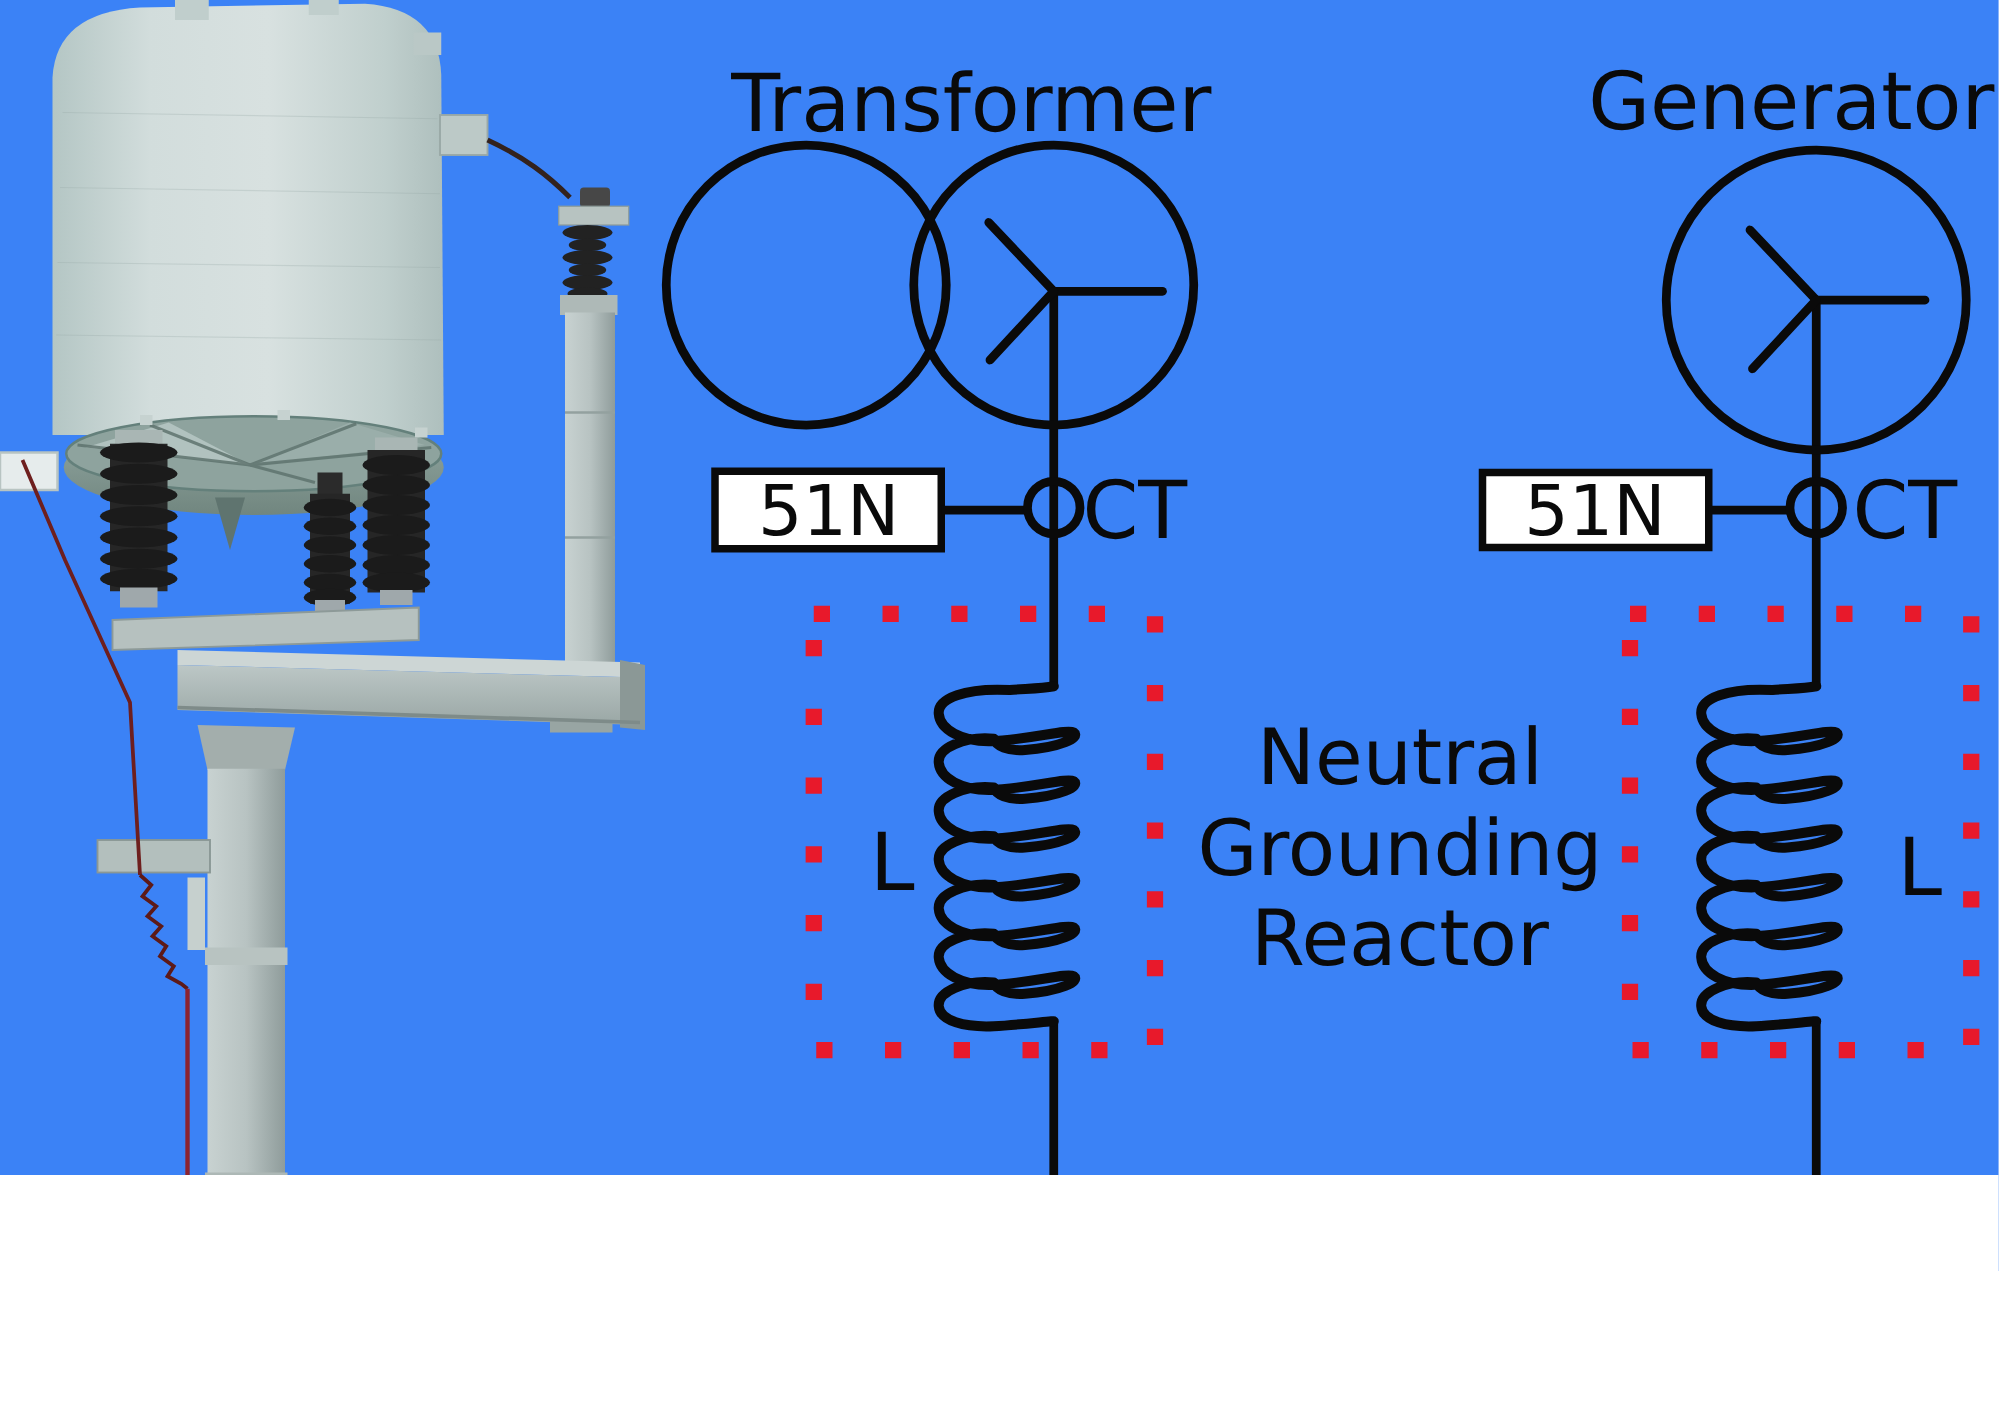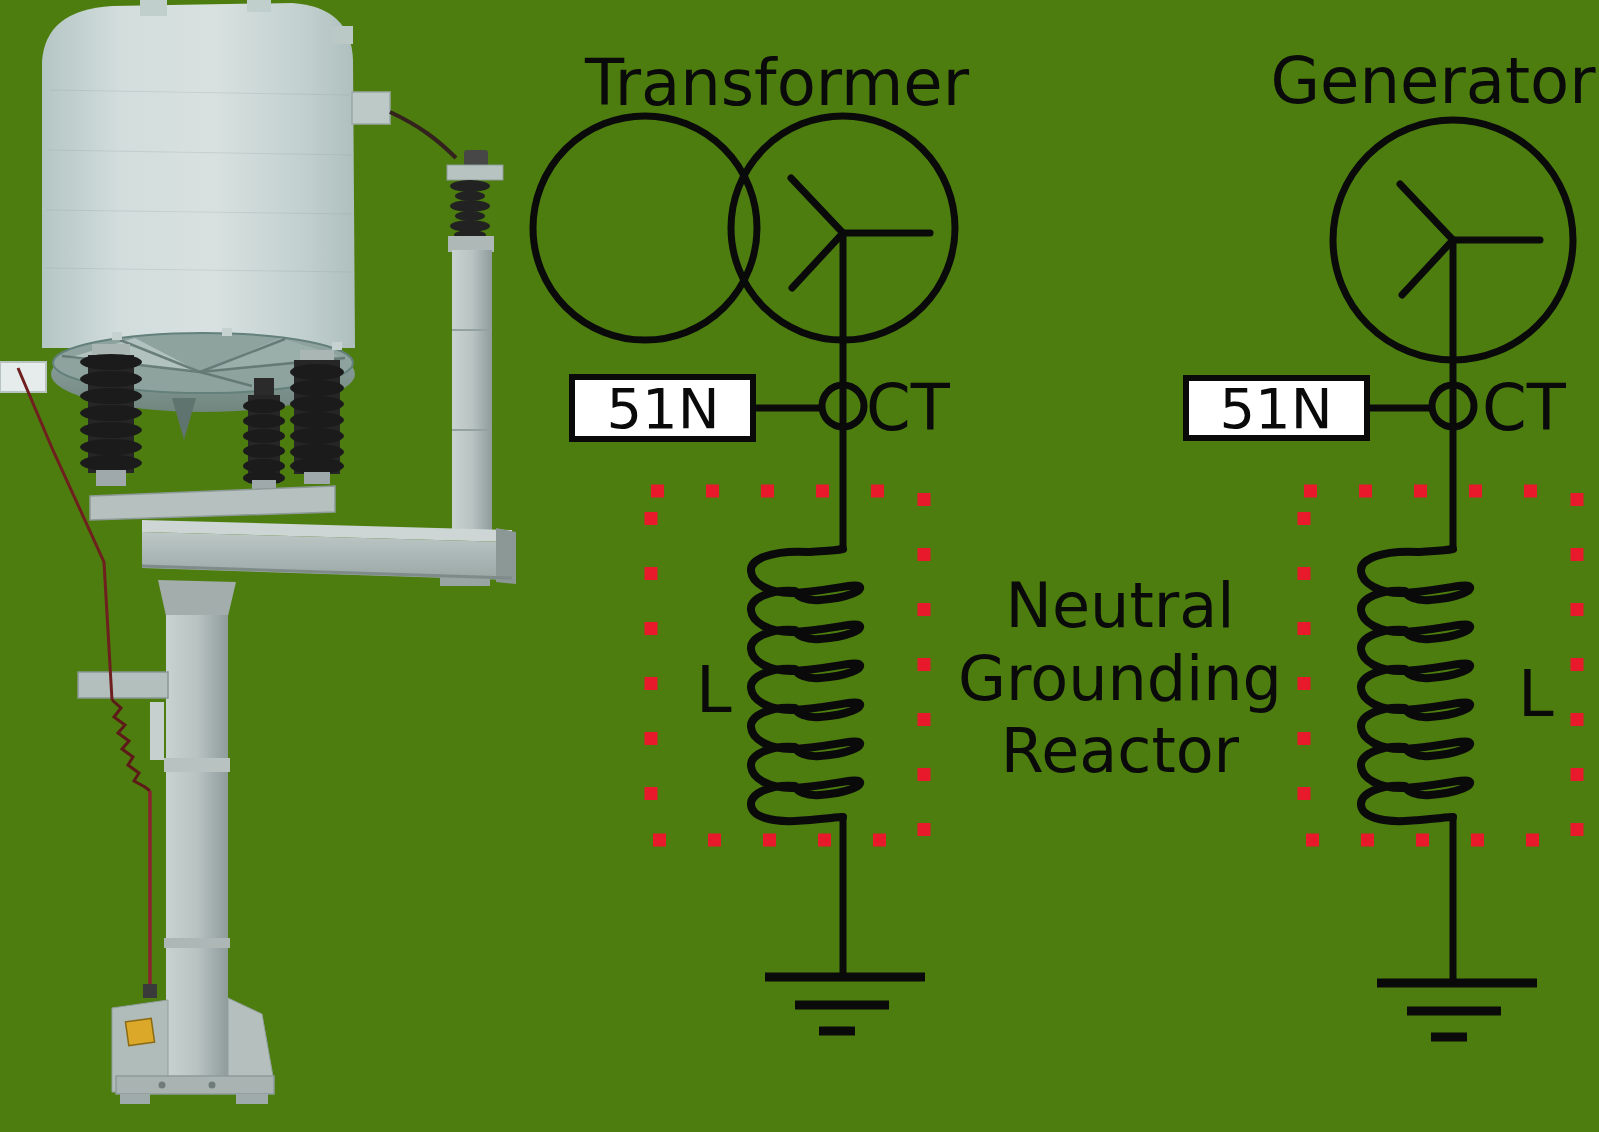--- a/index.html
+++ b/index.html
@@ -1,16 +1,16 @@
 <!DOCTYPE html>
 <html><head>
 <meta charset="utf-8">
 <style>
   html,body{margin:0;padding:0;background:#ffffff;}
-  .stage{position:relative;width:1599px;height:1132px;background:#4d7c0f;overflow:hidden;}
+  .stage{position:relative;width:1599px;height:940px;background:#3b82f6;overflow:hidden;}
   .stage svg{position:absolute;left:0;top:0;}
   text{font-family:"DejaVu Sans","Liberation Sans",sans-serif;fill:#0a0a0a;}
   .wire{stroke:#0a0a0a;stroke-width:7;fill:none;}
   .sym{stroke:#0a0a0a;stroke-width:7;fill:none;}
   .relaybox{stroke:#0a0a0a;stroke-width:6;fill:#ffffff;}
   .gndline{stroke:#0a0a0a;stroke-width:9;}
   .coil{stroke:#0a0a0a;stroke-width:8;fill:none;stroke-linecap:round;stroke-linejoin:round;}
   .dotbox{fill:none;stroke:#e8192b;stroke-width:13;stroke-dasharray:13 42;}
   .title-text{font-size:64px;}
   .relay-text{font-size:56px;text-anchor:middle;}

